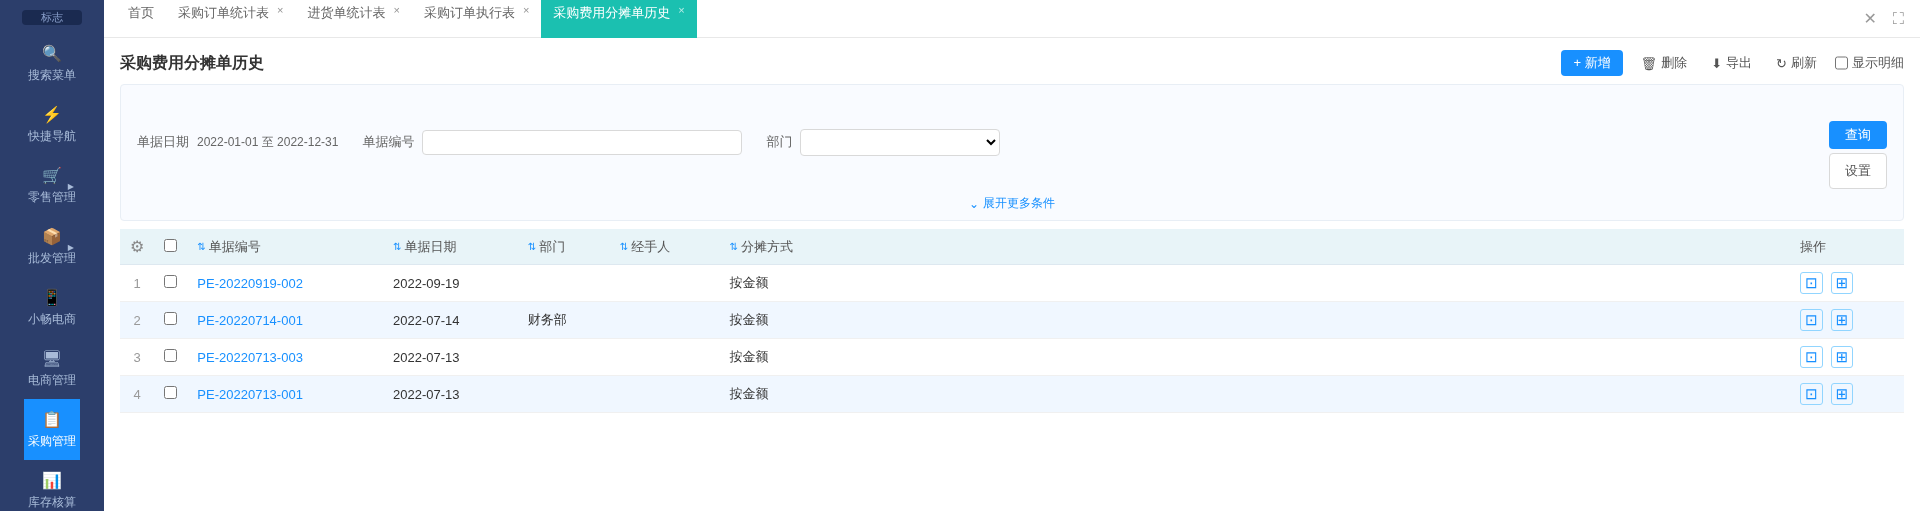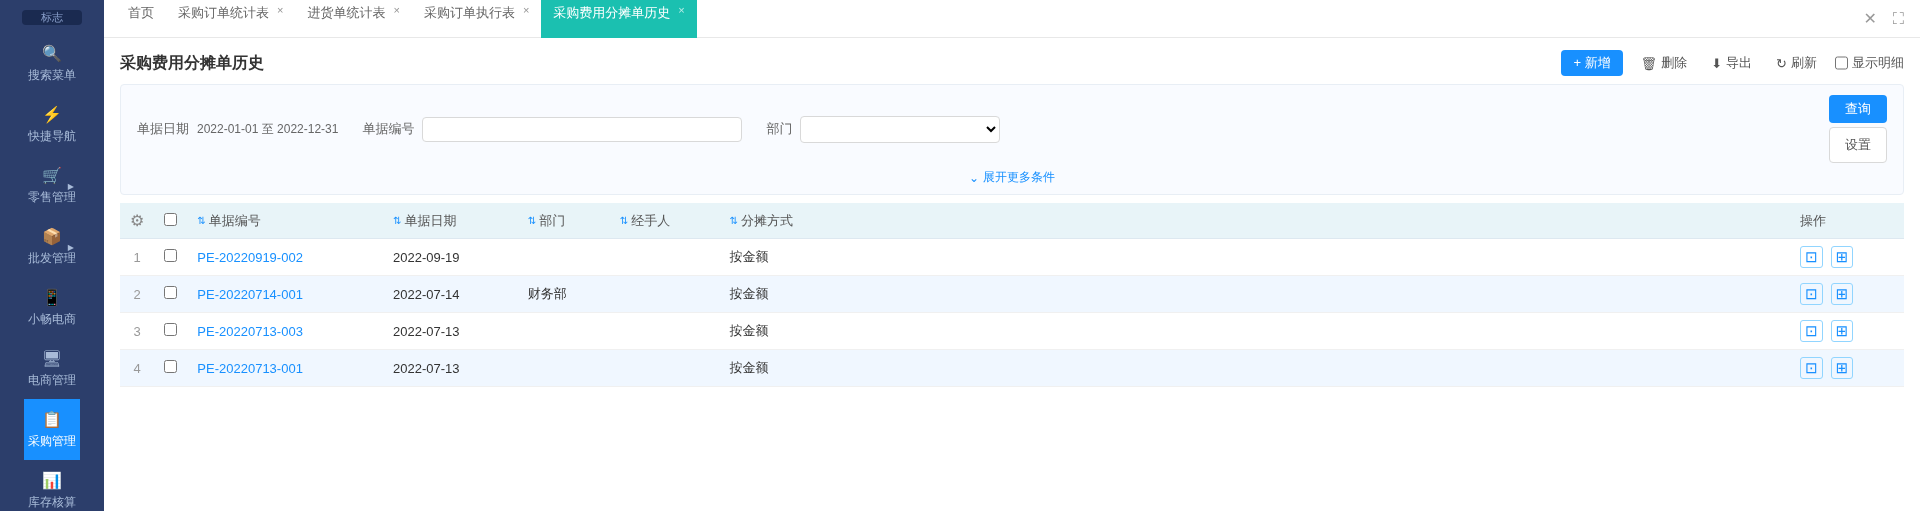--- a/index.html
+++ b/index.html
@@ -241,20 +241,21 @@
       background: #fff;
     }
     .search-btn {
       background: #1890ff;
       color: #fff;
       border: none;
       border-radius: 4px;
       padding: 5px 16px;
       cursor: pointer;
       font-size: 13px;
+      margin-top: 26px;
     }
     .setting-btn {
       background: #fff;
       color: #555;
       border: 1px solid #d9d9d9;
       border-radius: 4px;
       padding: 8px 12px;
       cursor: pointer;
       font-size: 13px;
     }

